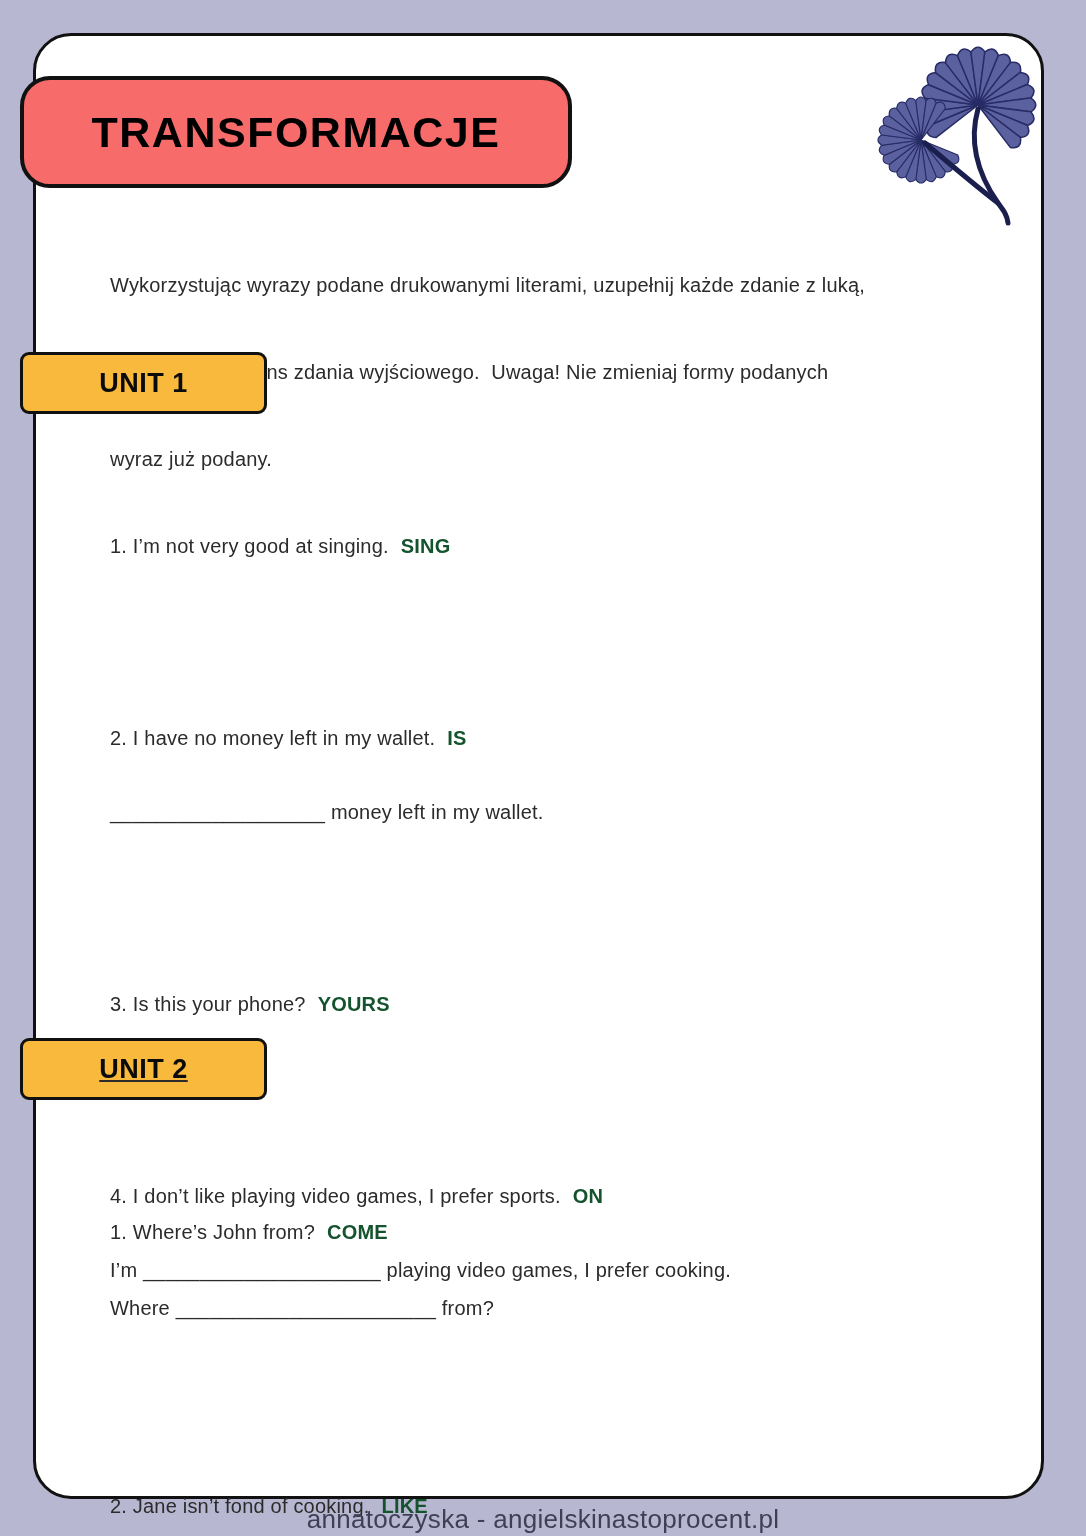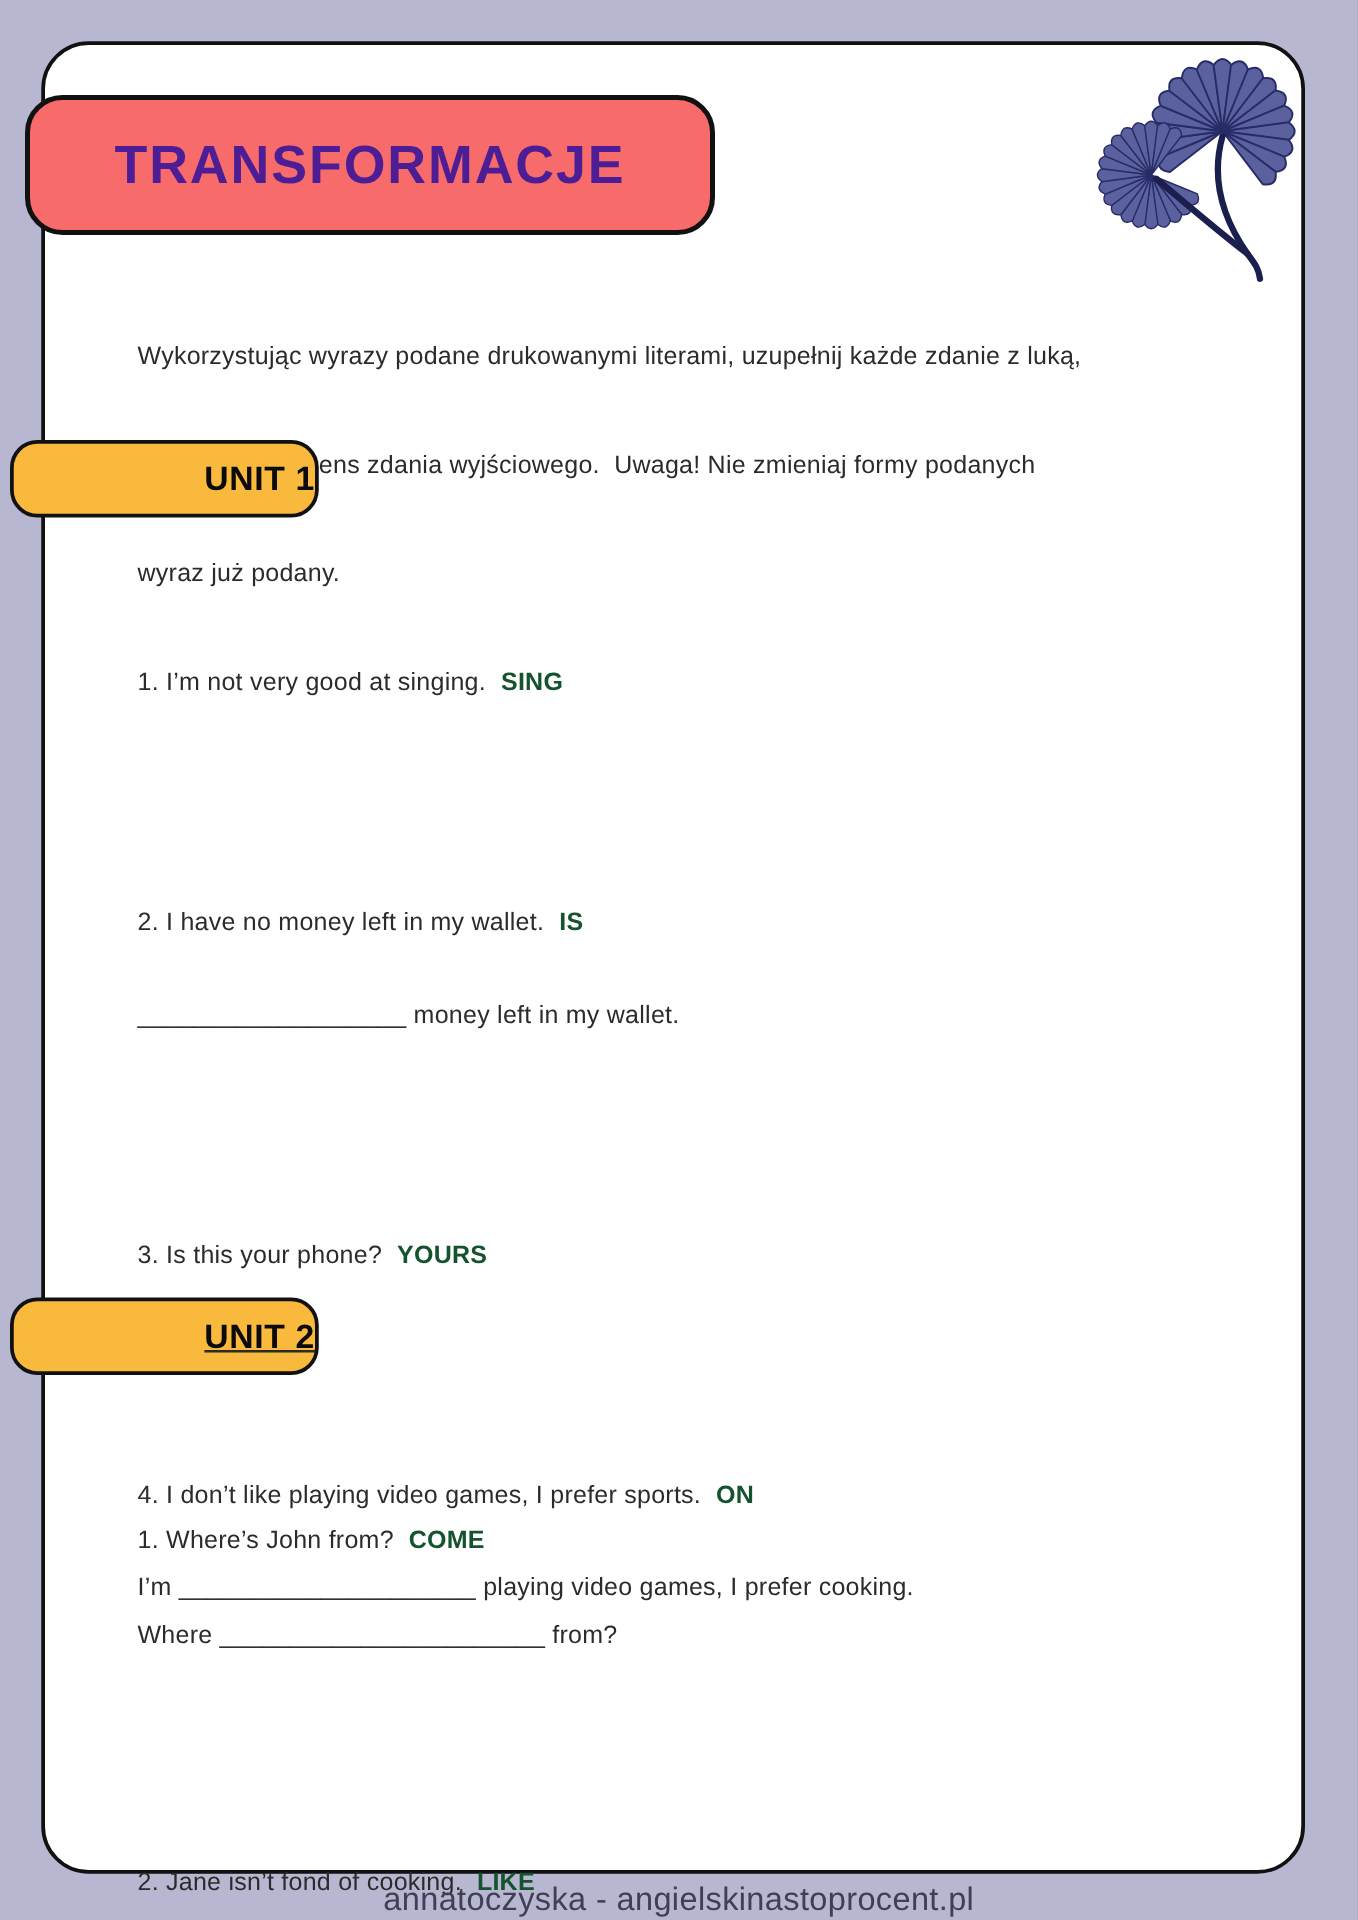--- a/index.html
+++ b/index.html
@@ -27,44 +27,44 @@
     background:#F76B6B;
     border:4px solid #111111;
     border-radius:30px;
     box-sizing:border-box;
     display:flex;align-items:center;justify-content:center;
   }
   .title-box .title{
     font-size:43px;
     font-weight:bold;
     letter-spacing:1.5px;
-    color:#4c1d95;
+    color:#000000;
   }
   .flower{
     position:absolute;
     left:860px;top:33px;
     width:180px;height:196px;
   }
   .instructions{
     position:absolute;
     left:110px;top:213px;
     font-size:20px;
     line-height:29px;
     letter-spacing:0.2px;
     white-space:pre;
   }
   .unit-badge{
     position:absolute;
-    left:8px;
+    left:20px;
     width:247px;height:62px;
     background:#F9B93C;
     border:3px solid #111111;
-    border-radius:22px;
+    border-radius:9px;
     box-sizing:border-box;
-    display:flex;align-items:center;justify-content:flex-end;
+    display:flex;align-items:center;justify-content:center;
   }
   .unit-badge .unit-label{
     font-size:27px;
     font-weight:bold;
     letter-spacing:0.5px;
     color:#0b0b0b;
   }
   #unit1-badge{top:352px;}
   #unit2-badge{top:1038px;text-decoration:underline;}
   .exercises{

